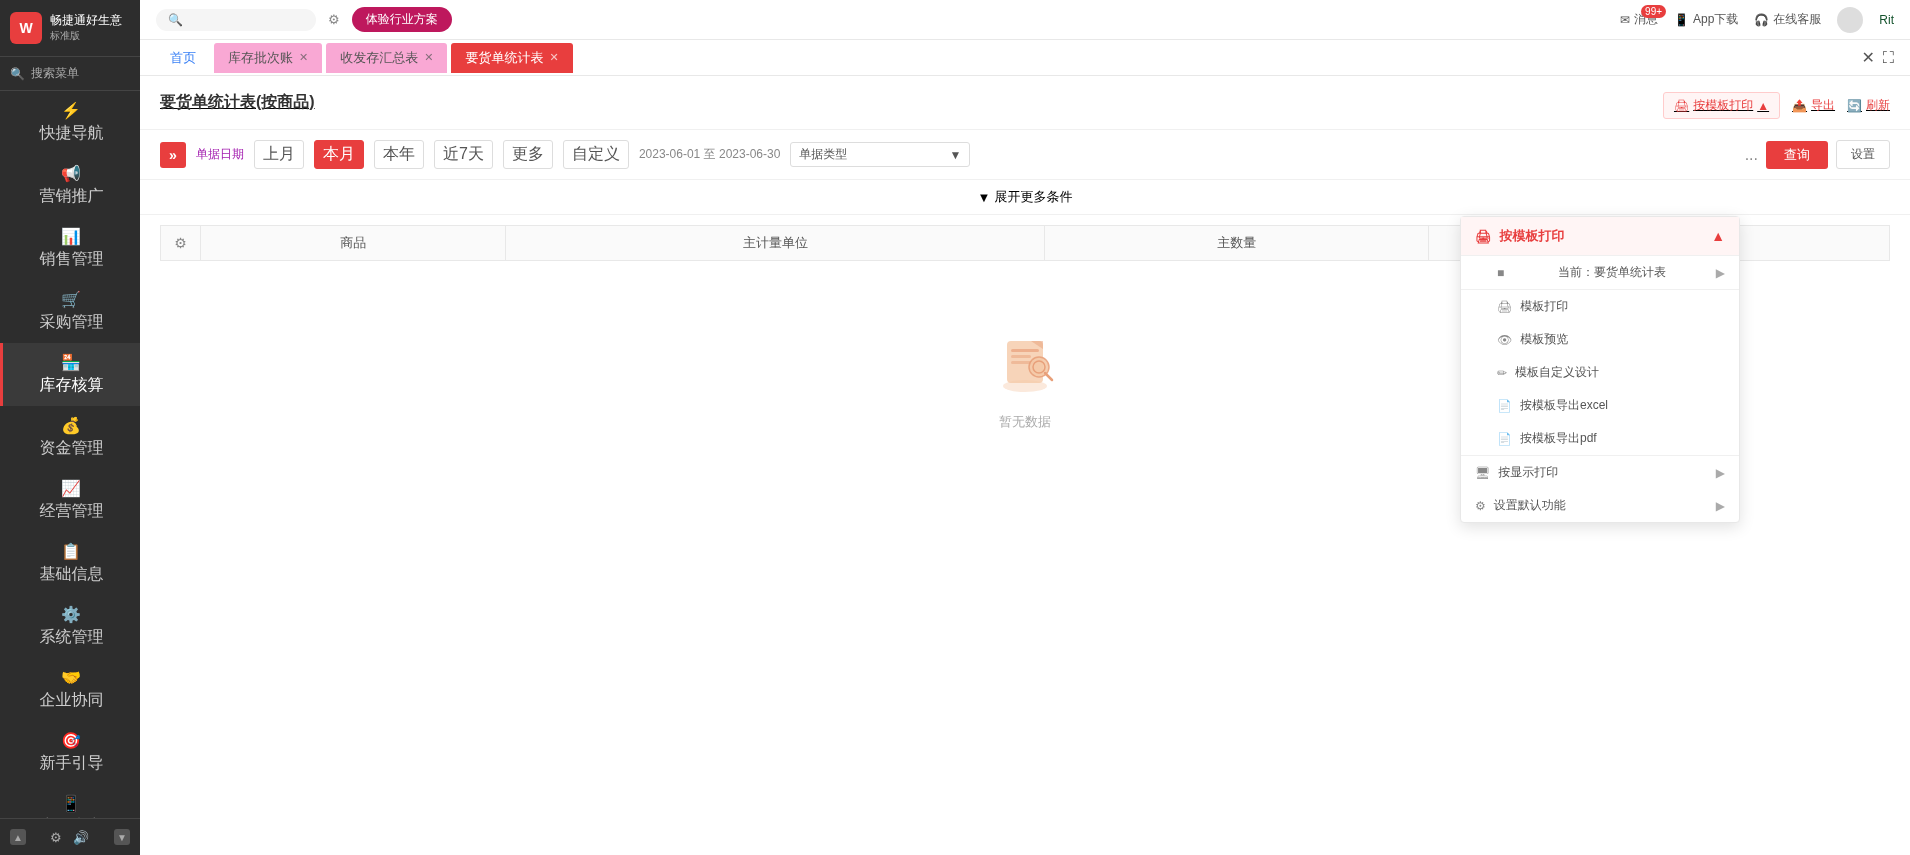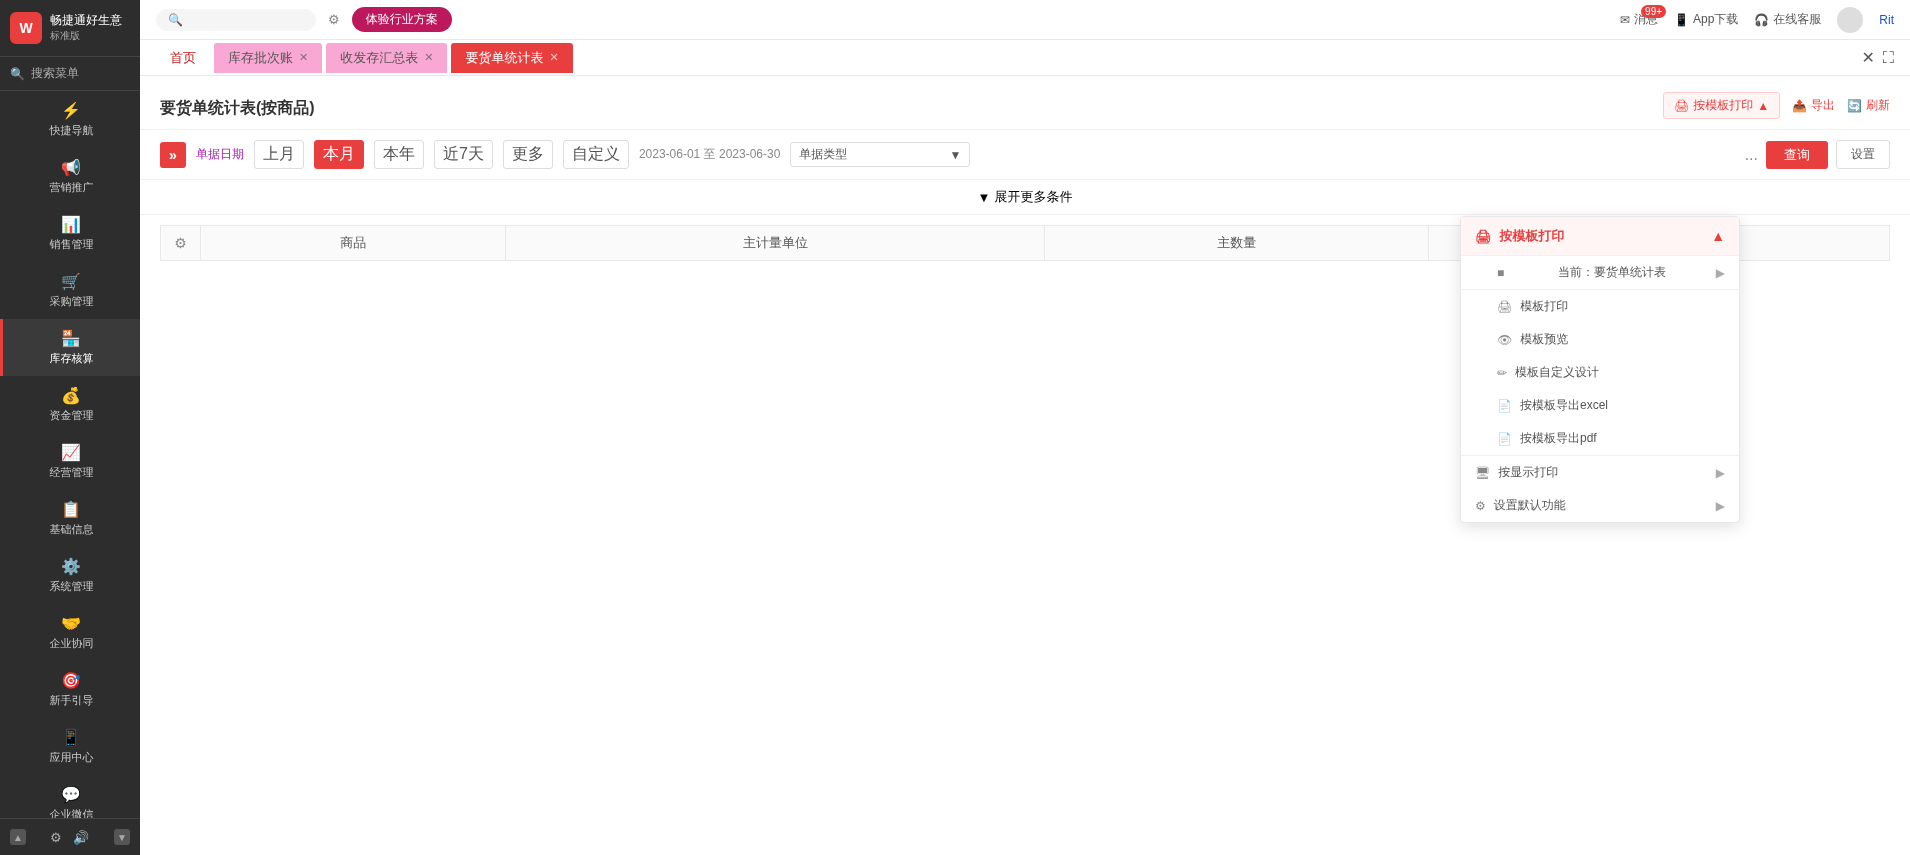--- a/index.html
+++ b/index.html
@@ -46,21 +46,21 @@
 
     .nav-item {
       display: flex; flex-direction: column; align-items: center;
       padding: 10px 6px;
       cursor: pointer;
       border-left: 3px solid transparent;
       position: relative;
     }
     .nav-item.active { background: #3a3a3a; border-left-color: #e83e3e; }
     .nav-item .nav-icon { font-size: 16px; margin-bottom: 3px; }
-    .nav-item .nav-label { font-size: 11px; color: #ccc; text-align: center; }
+    .nav-item .nav-label { font-size: 16px; color: #ccc; text-align: center; }
     .nav-item.active .nav-label { color: #fff; }
 
     .sidebar-bottom {
       padding: 10px;
       display: flex; align-items: center; justify-content: space-between;
       border-top: 1px solid #444;
     }
     .sidebar-scroll-up, .sidebar-scroll-down {
       width: 16px; height: 16px; background: #555; border-radius: 3px;
       display: flex; align-items: center; justify-content: center; cursor: pointer; color: #aaa; font-size: 10px;
@@ -106,21 +106,21 @@
       background: #be185d; color: white;
     }
     .header-icon-item { display: flex; align-items: center; gap: 4px; font-size: 12px; color: #555; cursor: pointer; position: relative; }
     .badge {
       position: absolute; top: -6px; right: -8px;
       background: #e83e3e; color: white;
       border-radius: 8px; font-size: 10px; padding: 1px 4px;
       min-width: 16px; text-align: center;
     }
     .avatar { width: 26px; height: 26px; background: #ddd; border-radius: 50%; }
-    .user-name { font-size: 12px; color: #1d4ed8; }
+    .user-name { font-size: 12px; color: #14532d; }
 
     
     .tab-bar {
       background: #fff;
       height: 36px;
       display: flex; align-items: center;
       padding: 0 16px;
       border-bottom: 1px solid #e8e8e8;
       gap: 4px;
       flex-shrink: 0;
@@ -128,43 +128,44 @@
     .tab-item {
       padding: 6px 14px;
       font-size: 13px; color: #555;
       cursor: pointer; border-radius: 3px 3px 0 0;
       display: flex; align-items: center; gap: 6px;
     }
     .tab-item.active {
       background: #e83e3e; color: white;
     }
     .tab-close { font-size: 11px; opacity: 0.7; }
-    .tab-item.home { color: #b91c1c; }
+    .tab-item.home { color: #3b82f6; }
     .tab-item.normal { background: #f9a8d4; align-items: center; }
     .tab-bar-right {
       margin-left: auto;
       display: flex; align-items: center; gap: 8px;
     }
     .window-btn { font-size: 16px; cursor: pointer; color: #555; }
 
     
     .page-content {
       flex: 1;
       background: #fff;
       overflow: hidden;
       display: flex;
       flex-direction: column;
       position: relative;
     }
 
     
     .page-header {
       padding: 16px 20px 10px;
-      display: flex; align-items: flex-end; justify-content: space-between;
+      display: flex; align-items: flex-start; justify-content: space-between;
       border-bottom: 1px solid #f0f0f0;
+      text-decoration: underline;
     }
     .page-title { font-size: 16px; font-weight: bold; color: #333; }
     .page-actions { display: flex; align-items: center; gap: 12px; }
     .action-btn {
       display: flex; align-items: center; gap: 4px;
       font-size: 12px; color: #e83e3e; cursor: pointer;
       border: none; background: none;
     }
     .print-btn-wrap { position: relative; }
     .print-btn {
@@ -483,20 +484,38 @@
             <th>商品</th>
             <th>主计量单位</th>
             <th>主数量</th>
             <th>零售金额</th>
           </tr>
         </thead>
         <tbody>
         </tbody>
       </table>
 
+      <div class="empty-state">
+        <div class="empty-icon">
+          <svg viewBox="0 0 80 80" xmlns="http://www.w3.org/2000/svg">
+
+            <ellipse cx="40" cy="65" rx="22" ry="6" fill="#f5c9a8" opacity="0.4"></ellipse>
+            <rect x="22" y="20" width="36" height="42" rx="4" fill="#f5c9a8" opacity="0.8"></rect>
+            <rect x="26" y="28" width="28" height="3" rx="1.5" fill="#e8a07a" opacity="0.7"></rect>
+            <rect x="26" y="34" width="20" height="3" rx="1.5" fill="#e8a07a" opacity="0.5"></rect>
+            <rect x="26" y="40" width="24" height="3" rx="1.5" fill="#e8a07a" opacity="0.5"></rect>
+            <circle cx="54" cy="46" r="10" fill="#f5c9a8" opacity="0.9" stroke="#e8a07a" stroke-width="1.5"></circle>
+            <line x1="60" y1="52" x2="67" y2="59" stroke="#e8a07a" stroke-width="2.5" stroke-linecap="round"></line>
+            <circle cx="54" cy="46" r="6" fill="none" stroke="#e8a07a" stroke-width="1.5"></circle>
+
+            <polygon points="46,20 58,20 58,28" fill="#e8a07a" opacity="0.5"></polygon>
+          </svg>
+        </div>
+        <div class="empty-text">暂无数据</div>
+      </div>
     </div>
 
     <div class="dropdown-menu">
       <div class="dropdown-header">
         <div class="dropdown-header-left">
           <span>🖨</span>
           <span>按模板打印</span>
         </div>
         <div class="dropdown-header-right">▲</div>
       </div>

